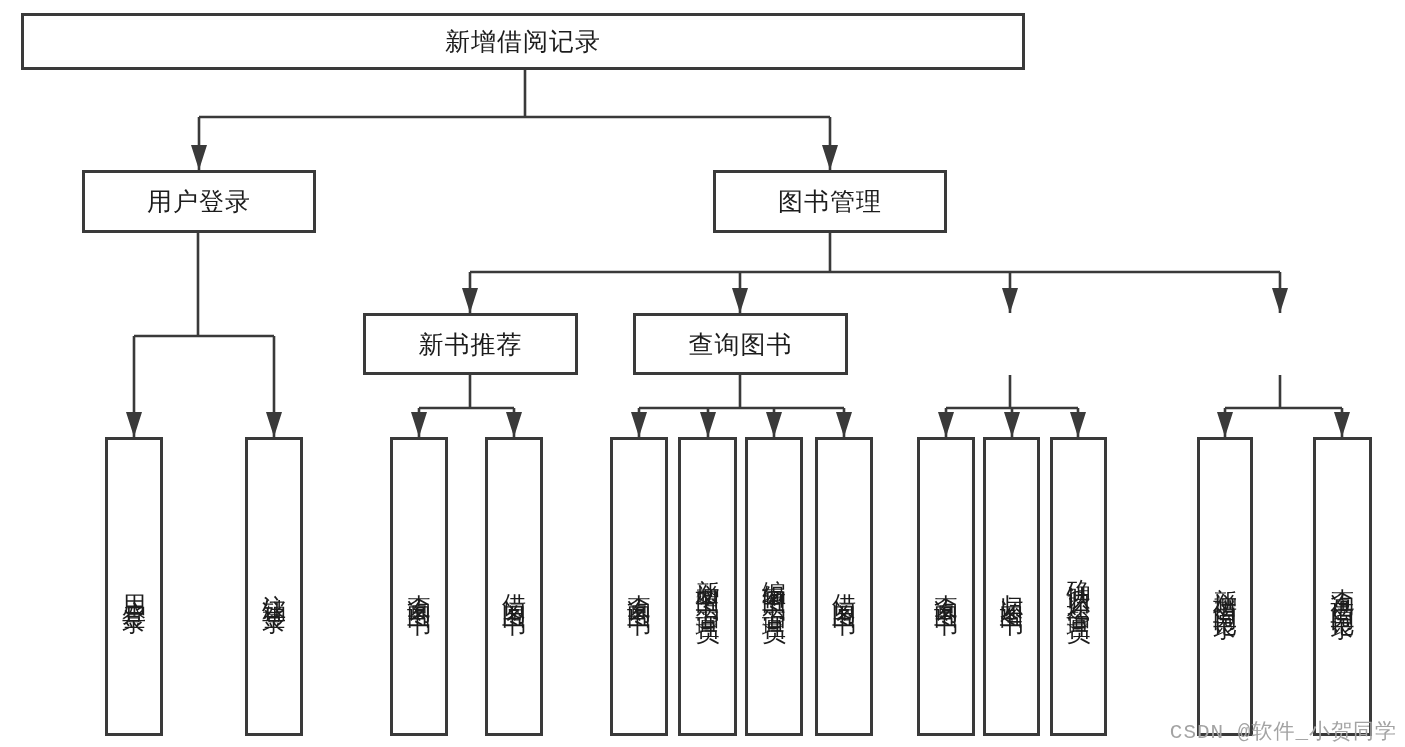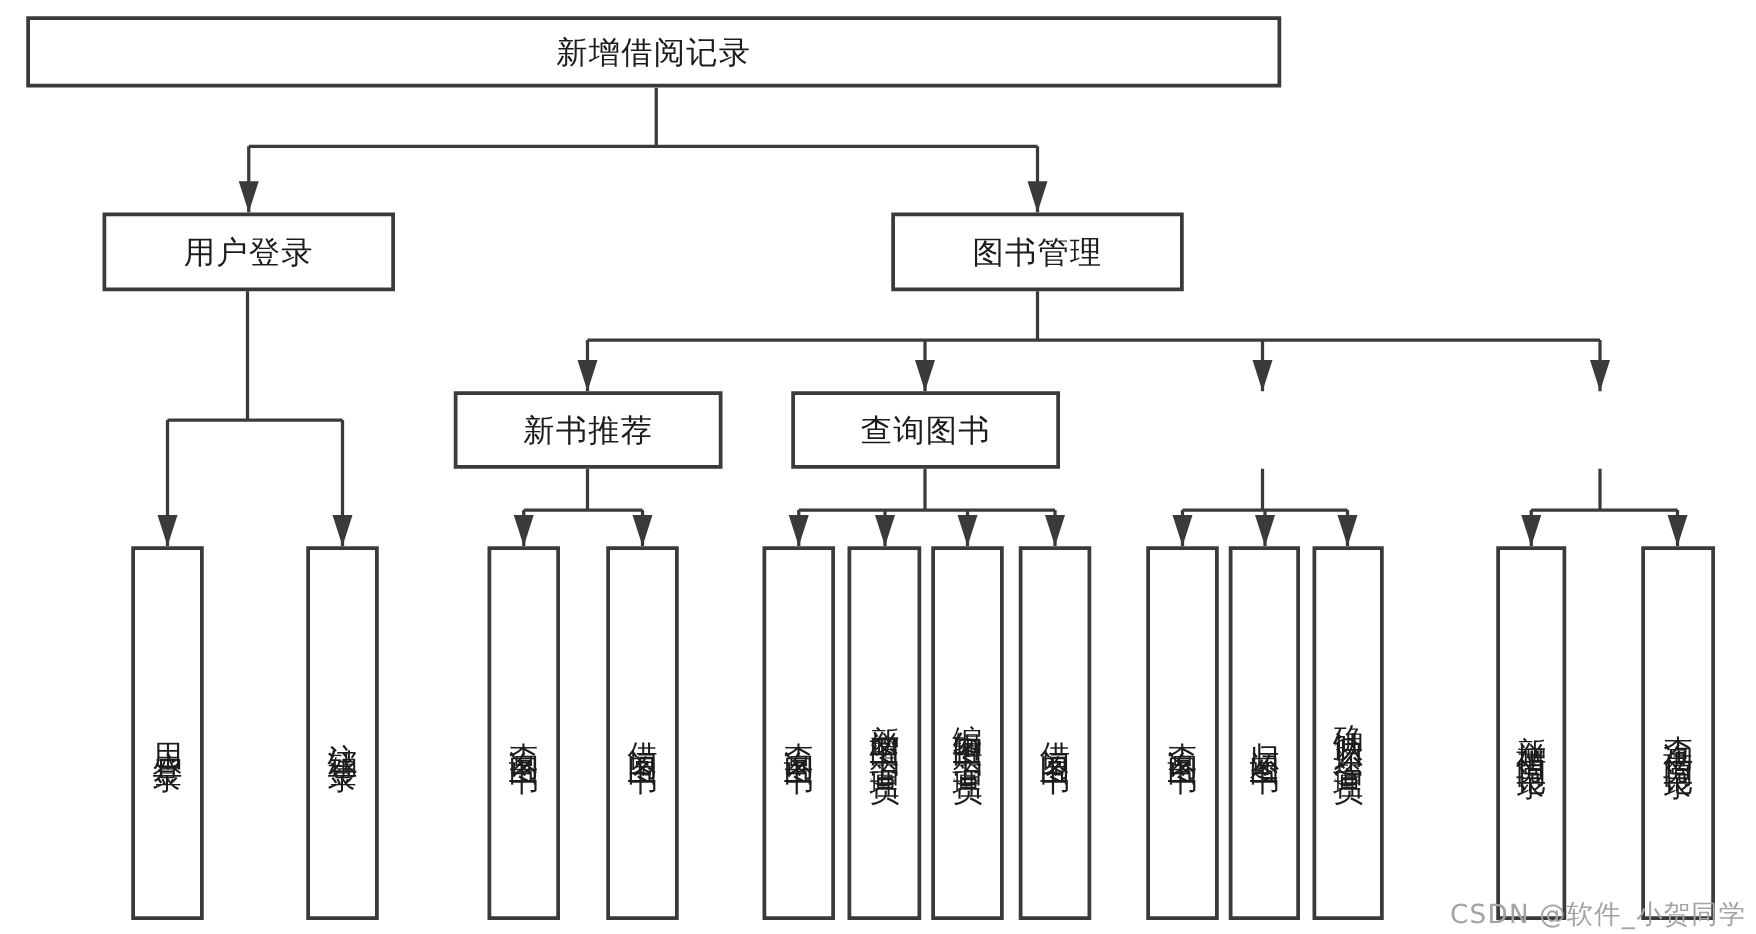--- a/index.html
+++ b/index.html
@@ -52,20 +52,21 @@
     line-height: 1;
   }
   .watermark {
     position: absolute;
     right: 8px;
     bottom: 2px;
     font-size: 21px;
     color: #a3a3a3;
     letter-spacing: 1px;
     white-space: nowrap;
+    font-family: Liberation Mono, monospace;
   }
 </style>
 </head>
 <body>
 
 <div class="canvas">
 
   <svg class="conn-layer" viewBox="0 0 1405 747" xmlns="http://www.w3.org/2000/svg">
     <path class="conn" d="M525 70 V117 M199 117 H830 M199 117 V170 M830 117 V170"></path>
     <path class="conn" d="M198 232 V336 M134 336 H274 M134 336 V437 M274 336 V437"></path>

